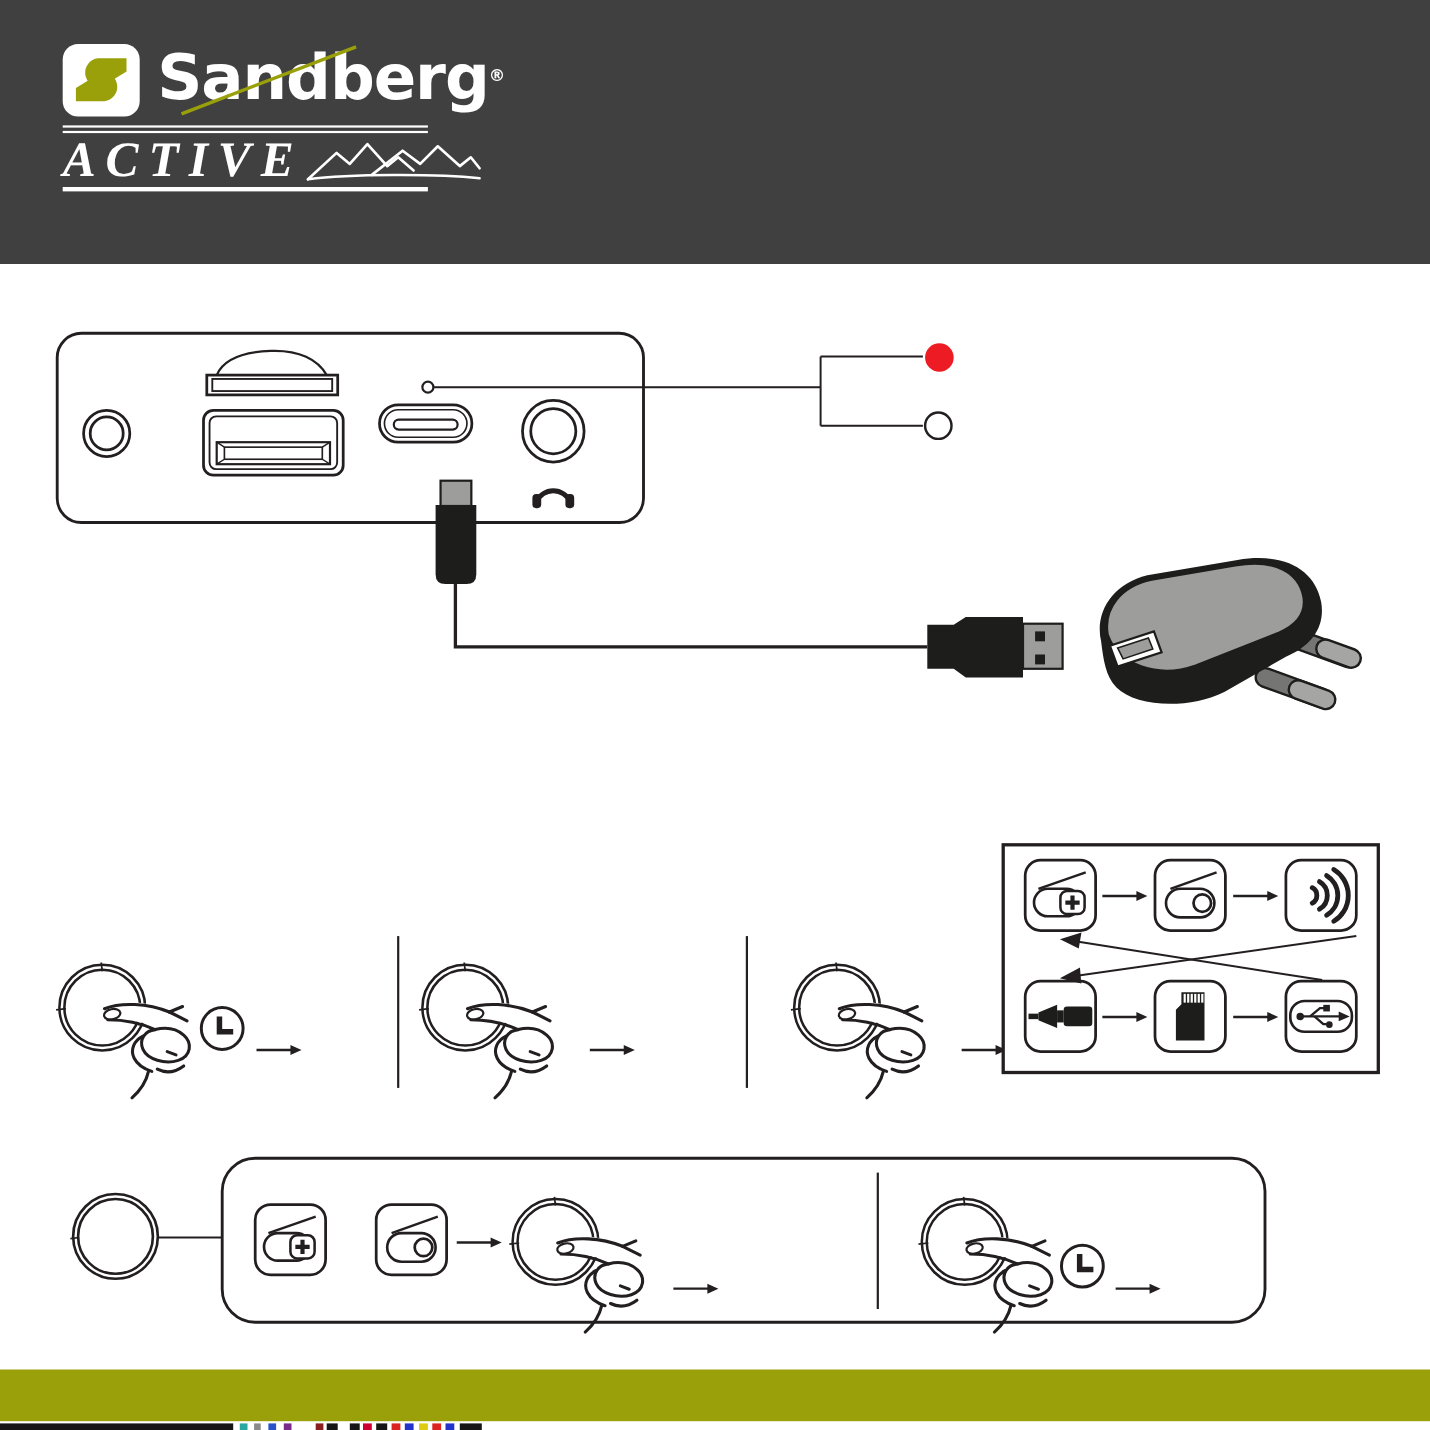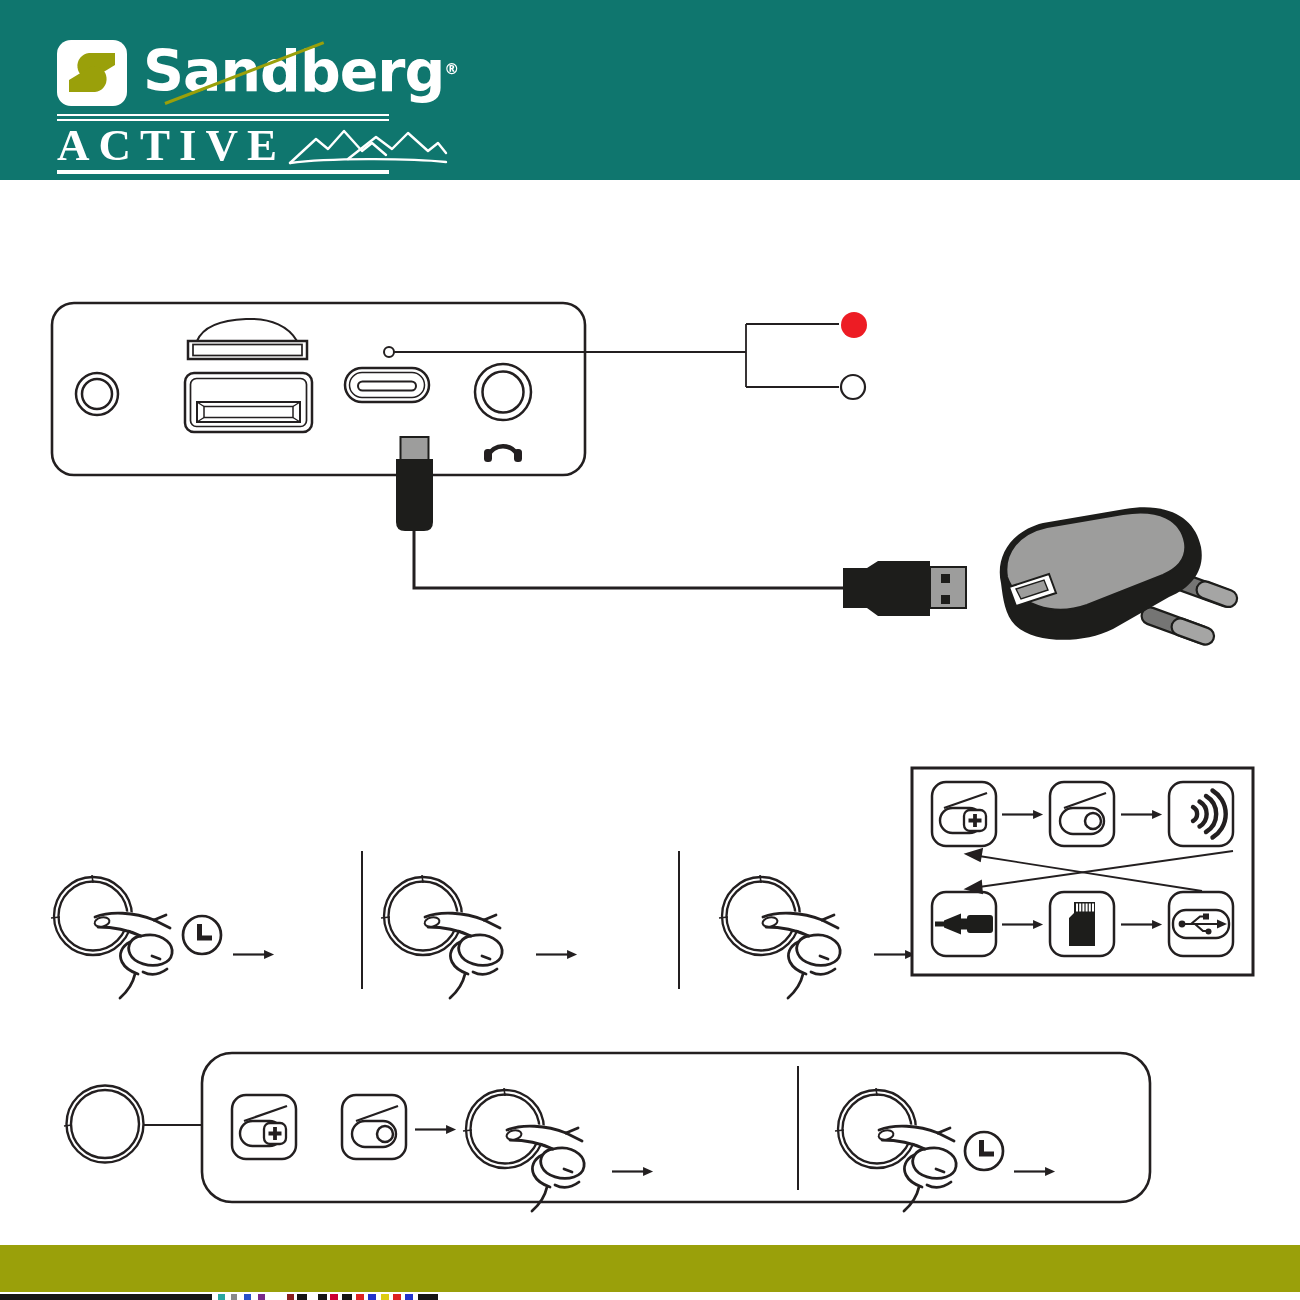--- a/index.html
+++ b/index.html
@@ -1,31 +1,31 @@
 <!DOCTYPE html>
 <html><head>
 <meta charset="utf-8">
 <style>
   html,body{margin:0;padding:0;background:#ffffff;}
   .page{position:relative;width:1300px;height:1300px;background:#ffffff;overflow:hidden;
         font-family:"DejaVu Sans","Liberation Sans",sans-serif;}
   
-  .top-bar{position:absolute;left:0;top:0;width:1300px;height:180px;background:#0f766e;}
+  .top-bar{position:absolute;left:0;top:0;width:1300px;height:240px;background:#404040;}
   .logo-lockup{position:absolute;left:57px;top:40px;width:340px;}
   .logo-row{display:flex;align-items:flex-start;}
   .logo-mark{width:70px;height:66px;background:#ffffff;border-radius:14px;position:relative;flex:0 0 auto;}
   .logo-word{color:#ffffff;font-family:"DejaVu Sans","Liberation Sans",sans-serif;
              font-weight:bold;font-size:57px;line-height:62px;margin-left:16px;letter-spacing:-1px;}
   .logo-reg{color:#ffffff;font-size:15px;vertical-align:top;position:relative;top:-2px;font-weight:bold;}
   .logo-slash{position:absolute;left:108px;top:62px;width:170px;height:3px;background:#9aa00a;
               transform:rotate(-21deg);transform-origin:left center;}
   .active-block{position:relative;margin-top:8px;width:332px;}
   .active-rules{border-top:2px solid #ffffff;margin-bottom:3px;}
   .active-rules2{border-top:2px solid #ffffff;}
-  .active-inner{display:flex;align-items:center;}
+  .active-inner{display:flex;align-items:center;font-style:italic;}
   .active-text{color:#ffffff;font-family:"Liberation Serif","DejaVu Serif",serif;font-weight:bold;
                font-size:45px;line-height:46px;letter-spacing:9px;}
   .active-mountains{flex:0 0 auto;margin-left:2px;margin-bottom:2px;}
   .active-underline{border-top:4px solid #ffffff;margin-top:2px;}
   
   .diagram{position:absolute;left:0;top:0;width:1300px;height:1300px;}
   
   .bottom-bar{position:absolute;left:0;top:1245px;width:1300px;height:47px;background:#9aa00a;}
   .print-edge{position:absolute;left:0;top:1294px;width:1300px;height:6px;}
   .print-edge i{position:absolute;top:0;height:6px;display:block;}

